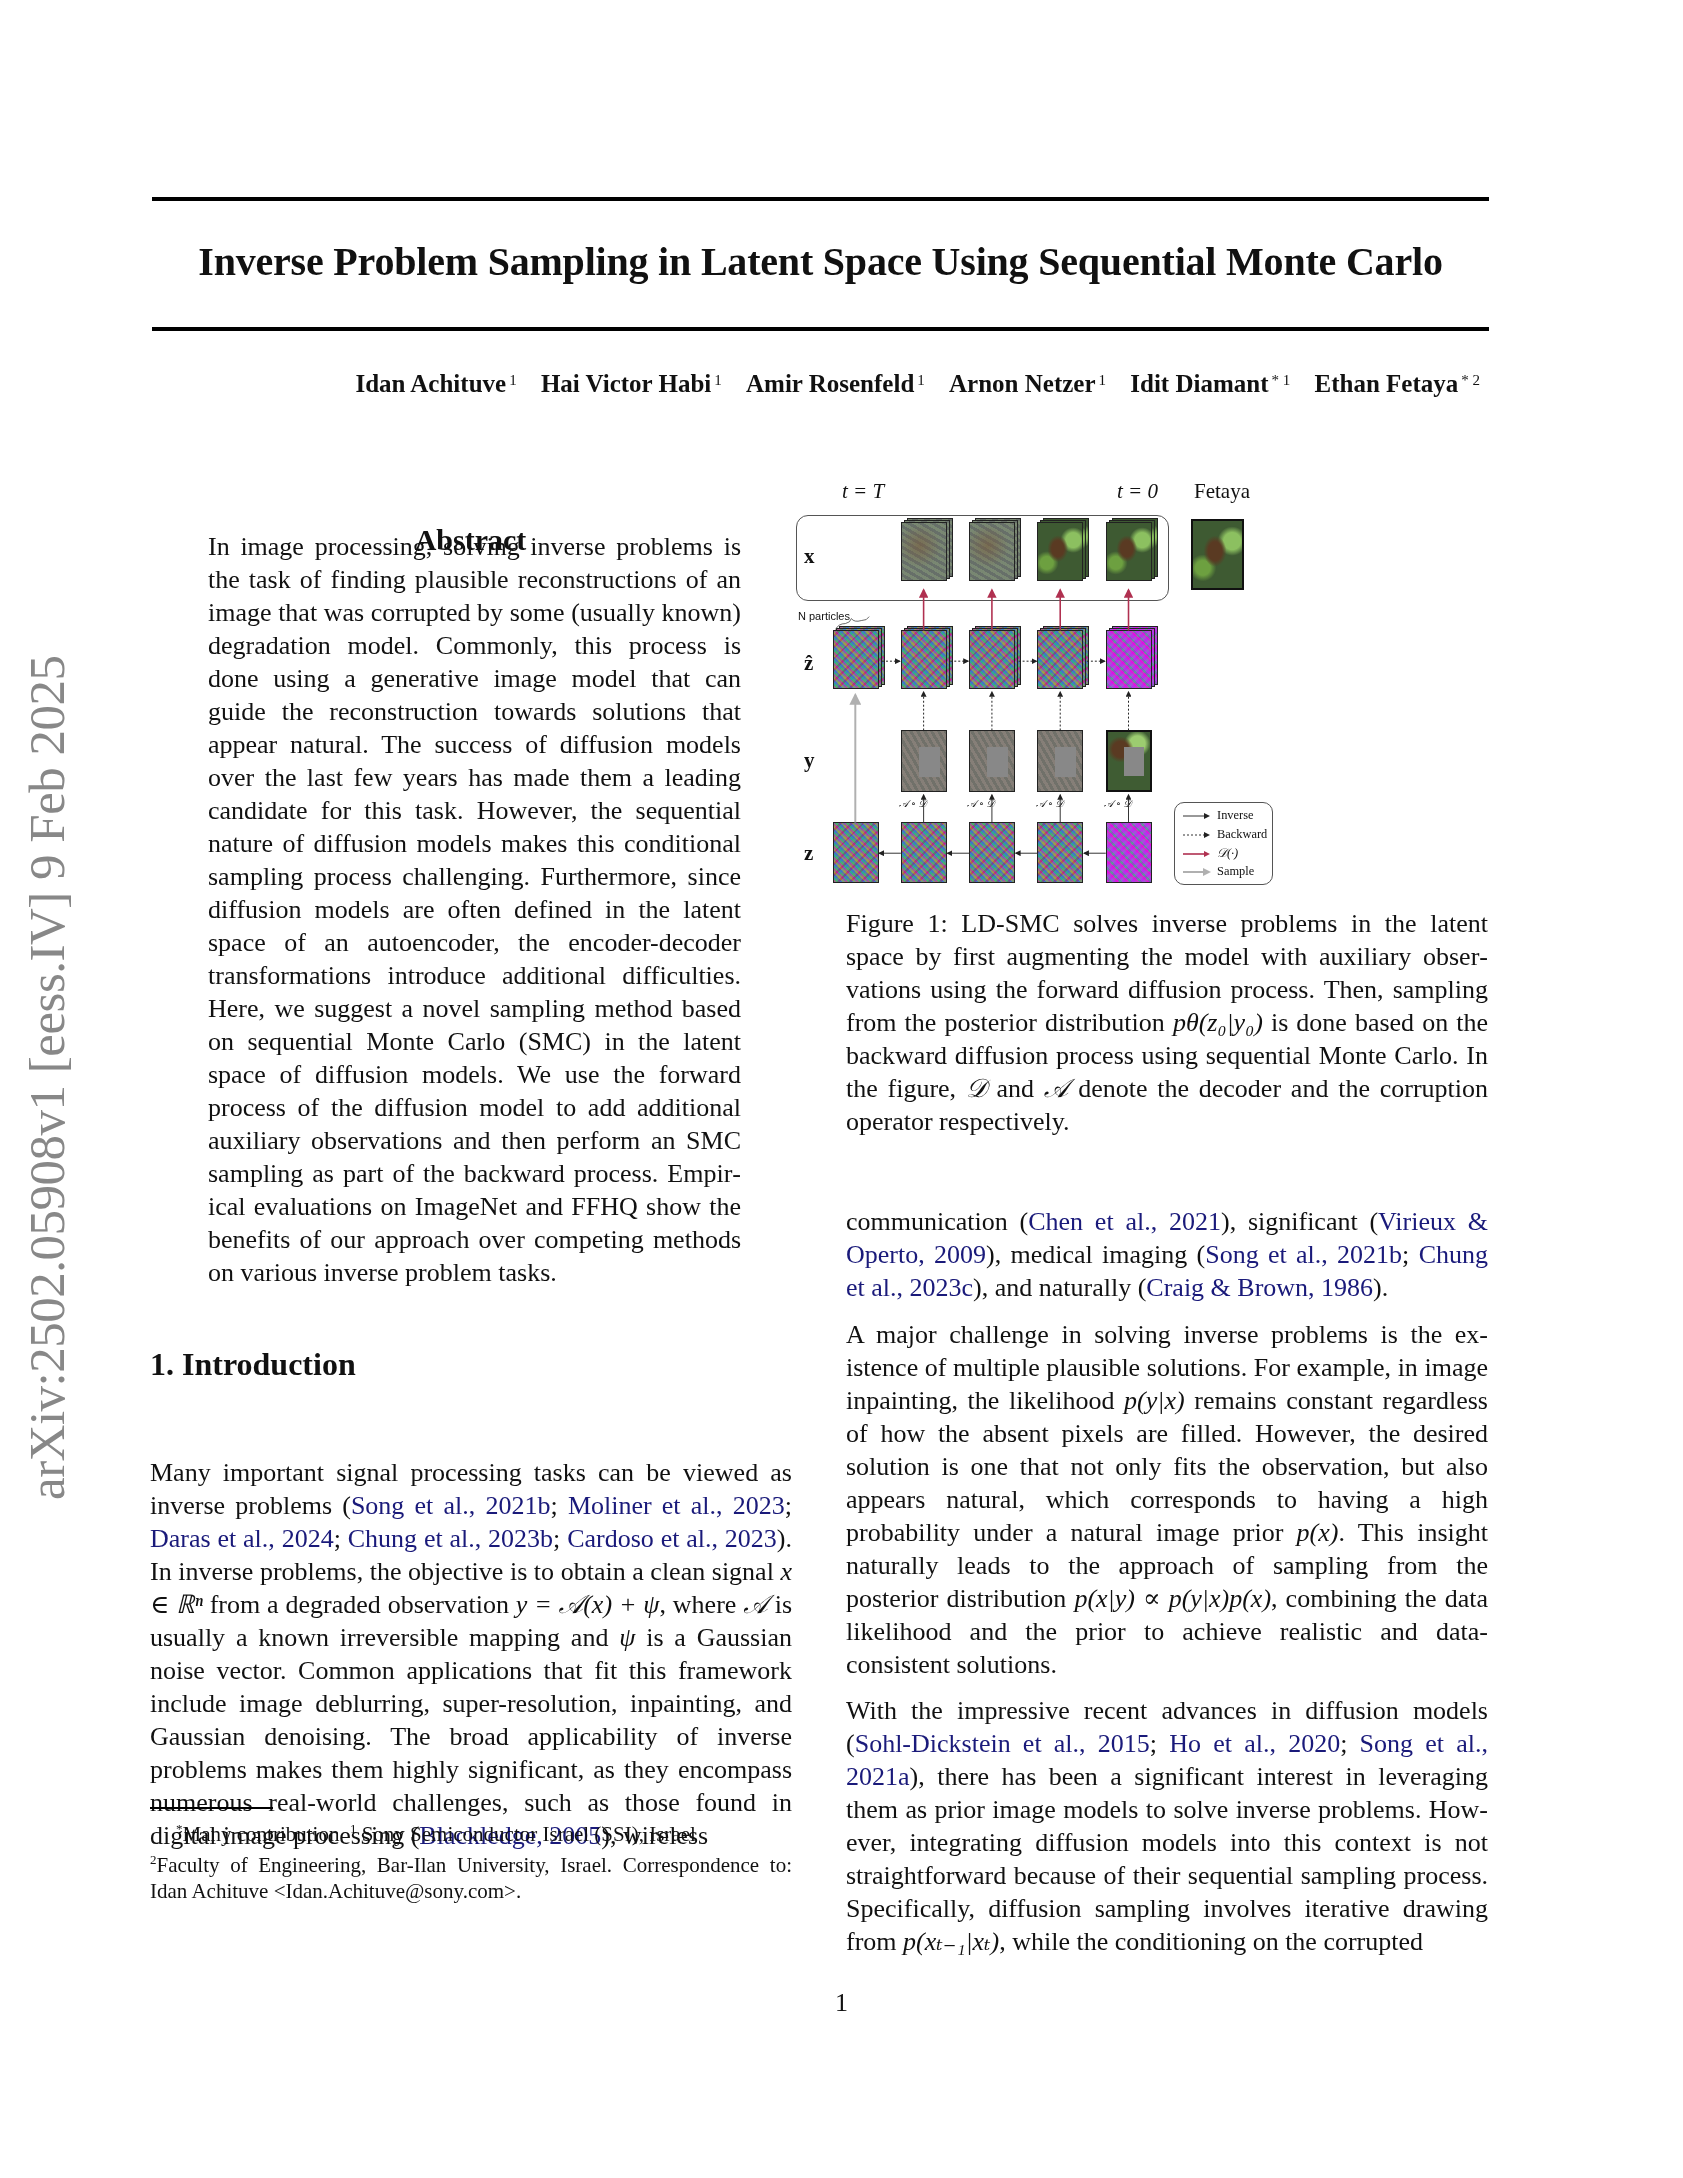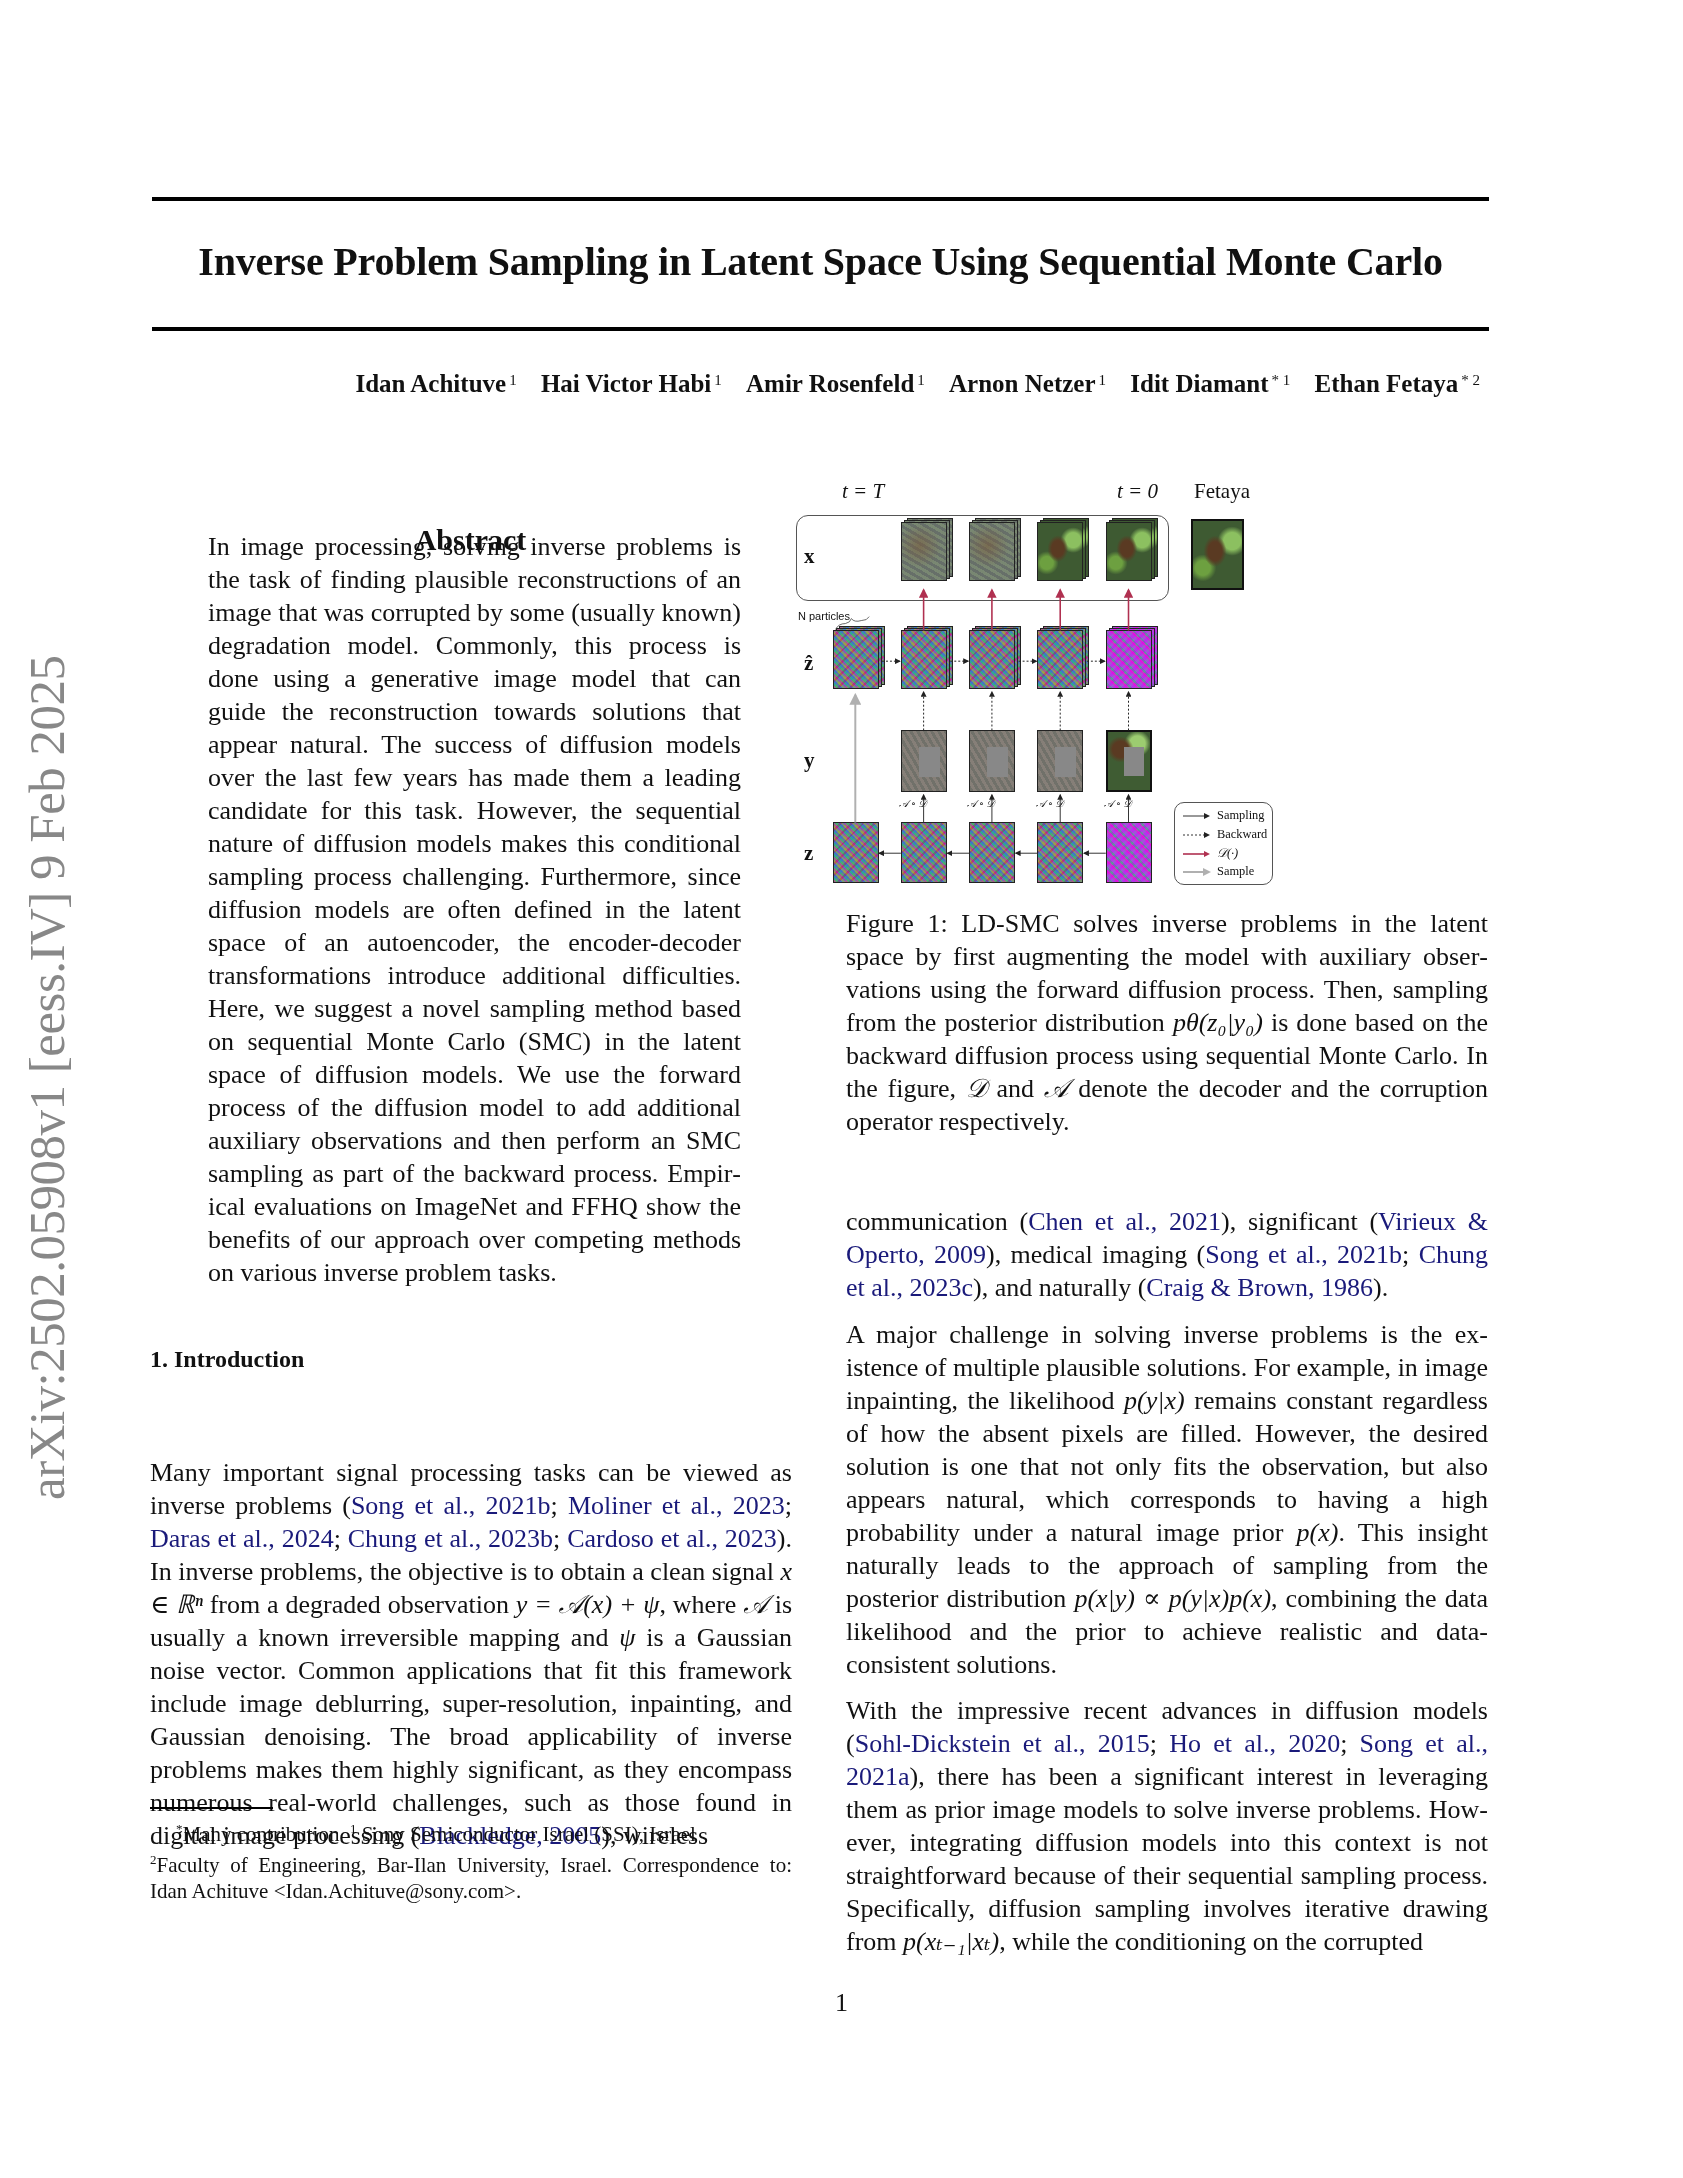--- a/index.html
+++ b/index.html
@@ -12,21 +12,21 @@
   .authors { position:absolute; left:152px; width:1337px; top:368px; text-align:right;
              font-weight:bold; font-size:25px; line-height:32px; }
   .authors .au { margin:0 9px; white-space:nowrap; }
   .authors sup { font-weight:normal; font-size:15px; vertical-align:top; position:relative; top:-4px; margin-left:3px; }
   .arxiv { position:absolute; left:18px; top:1500px; transform-origin:0 0; transform:rotate(-90deg);
            font-size:51px; color:#888; white-space:nowrap; letter-spacing:-0.5px; font-family:"Liberation Serif", serif; }
   .h-abstract { position:absolute; left:203px; width:535px; top:475px; text-align:center;
                 font-weight:bold; font-size:30px;margin-top:48px; }
   .para { position:absolute; font-size:26px; line-height:33px; text-align:justify; hyphens:manual; }
   .abstract-body { left:208px; width:533px; top:530px; }
-  .h-intro { position:absolute; left:150px; top:1346px; font-weight:bold; font-size:24px; }
+  .h-intro { position:absolute; left:150px; top:1346px; font-weight:bold; font-size:32px; }
   .intro-body { left:150px; width:642px; top:1456px; }
   .cite { color:#1a1a7a; }
   .fn-rule { position:absolute; left:150px; top:1807px; width:123px; height:1.5px; background:#000; }
   .footnote { position:absolute; left:150px; width:642px; top:1816px; font-size:21px; line-height:26px; text-align:justify; }
   .footnote sup { font-size:13px; }
   .caption { left:846px; width:642px; top:907px; }
   .rc1 { left:846px; width:642px; top:1205px; }
   .rc2 { left:846px; width:642px; top:1318px; }
   .rc3 { left:846px; width:642px; top:1694px; }
   .pagenum { position:absolute; left:0; width:1683px; top:1988px; text-align:center; font-size:26px; }
@@ -218,21 +218,21 @@
 
     <line x1="68" y1="361" x2="68" y2="232" stroke="#b0b0b0" stroke-width="2" marker-end="url(#ahg)"></line>
 
     <path d="M 48 166 q 3 -6 10 -6 q 5 -1 6 -5 q 3 4 10 2 q 6 0 8 -4" fill="none" stroke="#444" stroke-width="0.8"></path>
   </svg>
 
   <div class="legend">
     <div class="lrow" style="top:4px;"><svg class="ln" width="28" height="8" viewBox="0 0 28 8">
           <line x1="0" y1="4" x2="22" y2="4" stroke="#333" stroke-width="1"></line>
           <path d="M21,1 L27,4 L21,7 z" fill="#222"></path>
-        </svg><span>Sampling</span></div>
+        </svg><span>Inverse</span></div>
     <div class="lrow" style="top:23px;"><svg class="ln" width="28" height="8" viewBox="0 0 28 8">
           <line x1="0" y1="4" x2="22" y2="4" stroke="#333" stroke-width="1" stroke-dasharray="2,2"></line>
           <path d="M21,1 L27,4 L21,7 z" fill="#222"></path>
         </svg><span>Backward</span></div>
     <div class="lrow" style="top:42px;"><svg class="ln" width="28" height="8" viewBox="0 0 28 8">
           <line x1="0" y1="4" x2="22" y2="4" stroke="#b03050" stroke-width="1.6"></line>
           <path d="M21,1 L27,4 L21,7 z" fill="#b03050"></path>
         </svg><span class="m">𝒟(·)</span></div>
     <div class="lrow" style="top:60px;"><svg class="ln" width="28" height="8" viewBox="0 0 28 8">
           <line x1="0" y1="4" x2="22" y2="4" stroke="#b0b0b0" stroke-width="2"></line>

